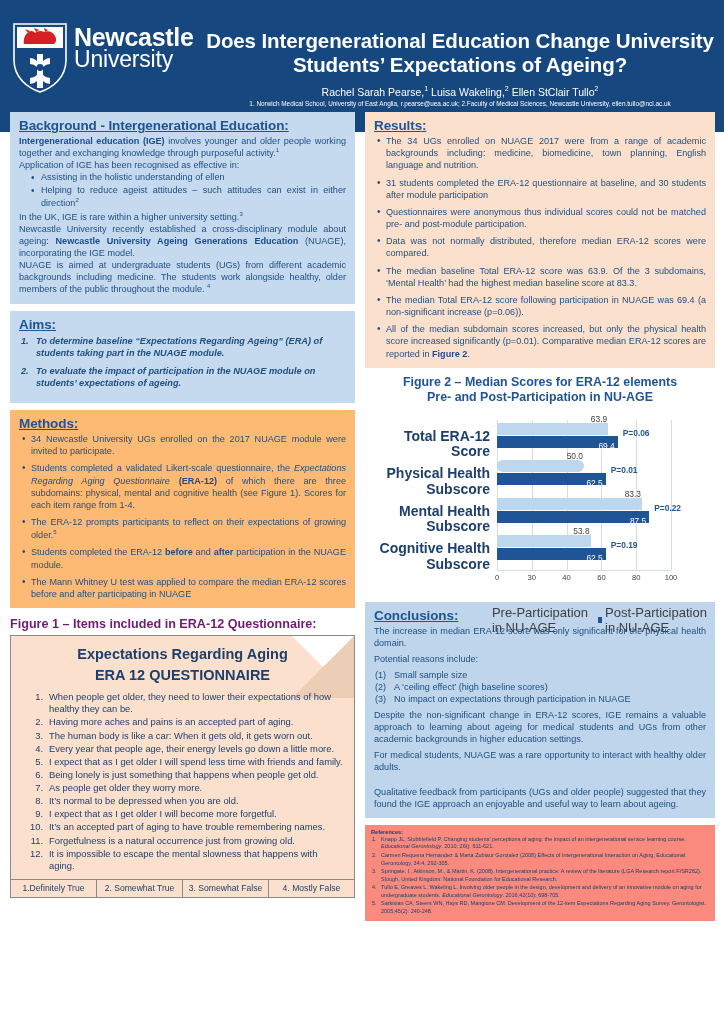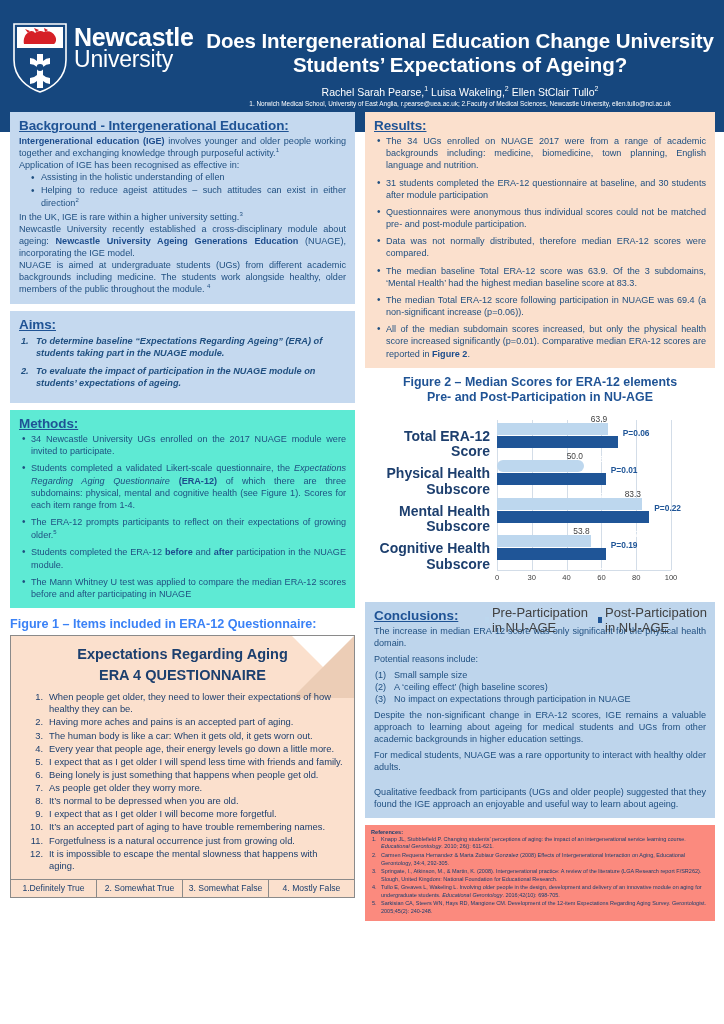--- a/index.html
+++ b/index.html
@@ -27,21 +27,21 @@
   .authors sup { font-size: 7px; }
   .affil { color: #fff; font-size: 6.4px; margin-top: 3px; }
 
   
   .cols { position: absolute; top: 112px; left: 0; width: 724px; }
   .col-l { position: absolute; left: 10px; top: 0; width: 345px; }
   .col-r { position: absolute; left: 365px; top: 0; width: 350px; }
 
   .box { padding: 6px 9px 8px 9px; }
   .box-blue { background: #c5d9ef; }
-  .box-pink { background: #5eead4; }
+  .box-pink { background: #fdba74; }
   .box-peach { background: #fbe0cd; }
   .box-lblue { background: #bed5ec; }
   .box-red { background: #fb8a7e; }
 
   h2.sec {
     font-size: 13.5px; font-weight: bold; color: #1f5395;
     text-decoration: underline; margin-bottom: 2px; letter-spacing: -0.1px;
   }
   p.t, li.t {
     font-size: 9.1px; color: #1f4f80; line-height: 1.33; text-align: justify;
@@ -68,21 +68,21 @@
 
   ol.aims { list-style: none; margin-top: 3px; }
   ol.aims > li {
     position: relative; padding-left: 17px; margin-bottom: 6px;
     font-size: 9.2px; color: #1f4f80; font-style: italic; font-weight: bold; line-height: 1.32;
   }
   ol.aims > li .num { position: absolute; left: 2px; top: 0; }
 
   
   .fig1-title {
-    font-size: 12.6px; font-weight: bold; color: #3b82f6; margin: 9px 0 4px 0;
+    font-size: 12.6px; font-weight: bold; color: #701a75; margin: 9px 0 4px 0;
   }
   .fig1-card {
     position: relative; background: #fbe0cd; border: 1px solid #8a8a8a;
     padding: 10px 10px 0 10px;
   }
   .fold {
     position: absolute; right: 0; top: 0; width: 0; height: 0;
     border-left: 62px solid transparent; border-top: 62px solid #ffffff;
   }
   .fold2 {
@@ -116,21 +116,21 @@
   .gridline { position: absolute; top: 0; bottom: 0; width: 1px; background: #d3dde8; }
   .grp { position: absolute; left: 0; right: 0; height: 37.5px; }
   .cat-lab {
     position: absolute; right: 100%; margin-right: 7px; top: 9px; width: 120px;
     text-align: right; font-size: 14px; font-weight: bold; color: #1d3f6e; line-height: 1.1;
   }
   .bar { position: absolute; height: 12px; }
   .bar.pre { top: 3px; background: #bdd7ee; }
   .bar.post { top: 16px; background: #1f5597; }
   .vlab {
-    position: absolute; right: 3px; top: 17px; font-size: 8.4px; line-height: 12px; font-weight: normal;
+    position: absolute; right: 3px; top: 4px; font-size: 8.4px; line-height: 12px; font-weight: normal;
   }
   .bar.pre .vlab { color: #3f3f3f; top: -10px; right: 1px; }
   .bar.post .vlab { color: #ffffff; }
   .pval {
     position: absolute; left: 100%; margin-left: 5px; top: 8px;
     font-size: 8.4px; font-weight: bold; color: #1f5597; white-space: nowrap;
   }
   .xaxis { position: absolute; left: 0; right: 0; top: 150px; height: 1px; background: #d3dde8; }
   .tick {
     position: absolute; top: 153px; font-size: 7.6px; color: #404040; transform: translateX(-50%);
@@ -225,21 +225,21 @@
           <li style="margin-bottom:0;">The Mann Whitney U test was applied to compare the median ERA-12 scores before and after participating in NUAGE</li>
         </ul>
       </div>
 
       <div class="fig1-title">Figure 1 – Items included in ERA-12 Questionnaire:</div>
 
       <div class="fig1-card">
         <div class="fold"></div>
         <div class="fold2"></div>
         <div class="q-h1">Expectations Regarding Aging</div>
-        <div class="q-h2">ERA 4 QUESTIONNAIRE</div>
+        <div class="q-h2">ERA 12 QUESTIONNAIRE</div>
         <ol class="qitems">
           <li><span class="qn">1.</span><span>When people get older, they need to lower their expectations of how healthy they can be.</span></li>
           <li><span class="qn">2.</span><span>Having more aches and pains is an accepted part of aging.</span></li>
           <li><span class="qn">3.</span><span>The human body is like a car: When it gets old, it gets worn out.</span></li>
           <li><span class="qn">4.</span><span>Every year that people age, their energy levels go down a little more.</span></li>
           <li><span class="qn">5.</span><span>I expect that as I get older I will spend less time with friends and family.</span></li>
           <li><span class="qn">6.</span><span>Being lonely is just something that happens when people get old.</span></li>
           <li><span class="qn">7.</span><span>As people get older they worry more.</span></li>
           <li><span class="qn">8.</span><span>It’s normal to be depressed when you are old.</span></li>
           <li><span class="qn">9.</span><span>I expect that as I get older I will become more forgetful.</span></li>

